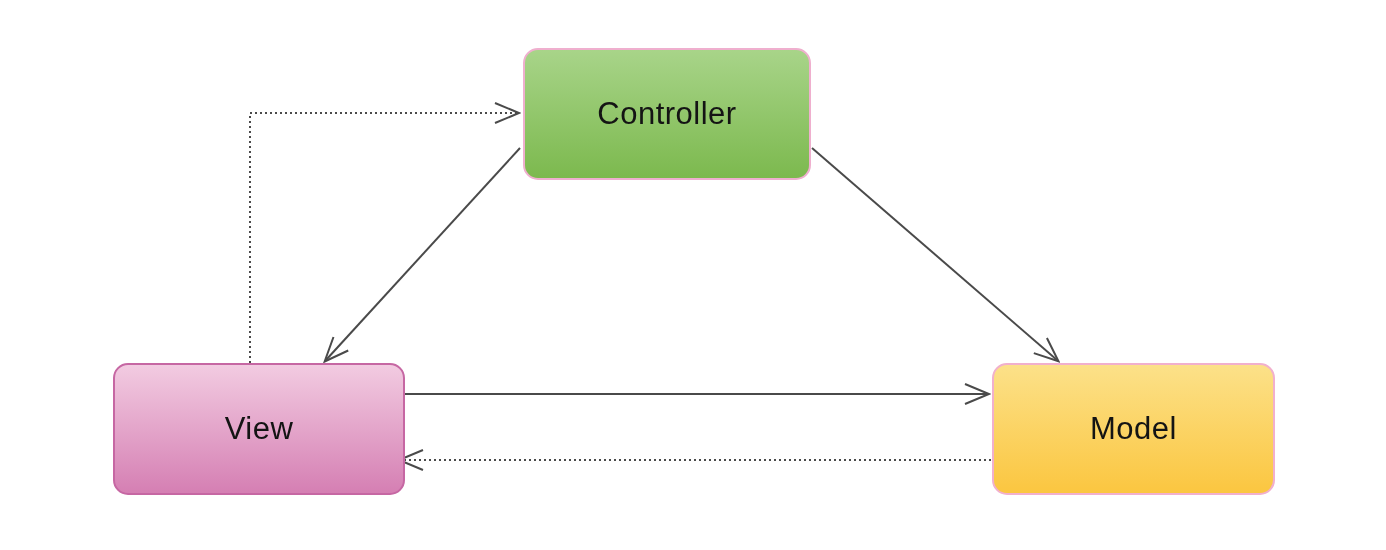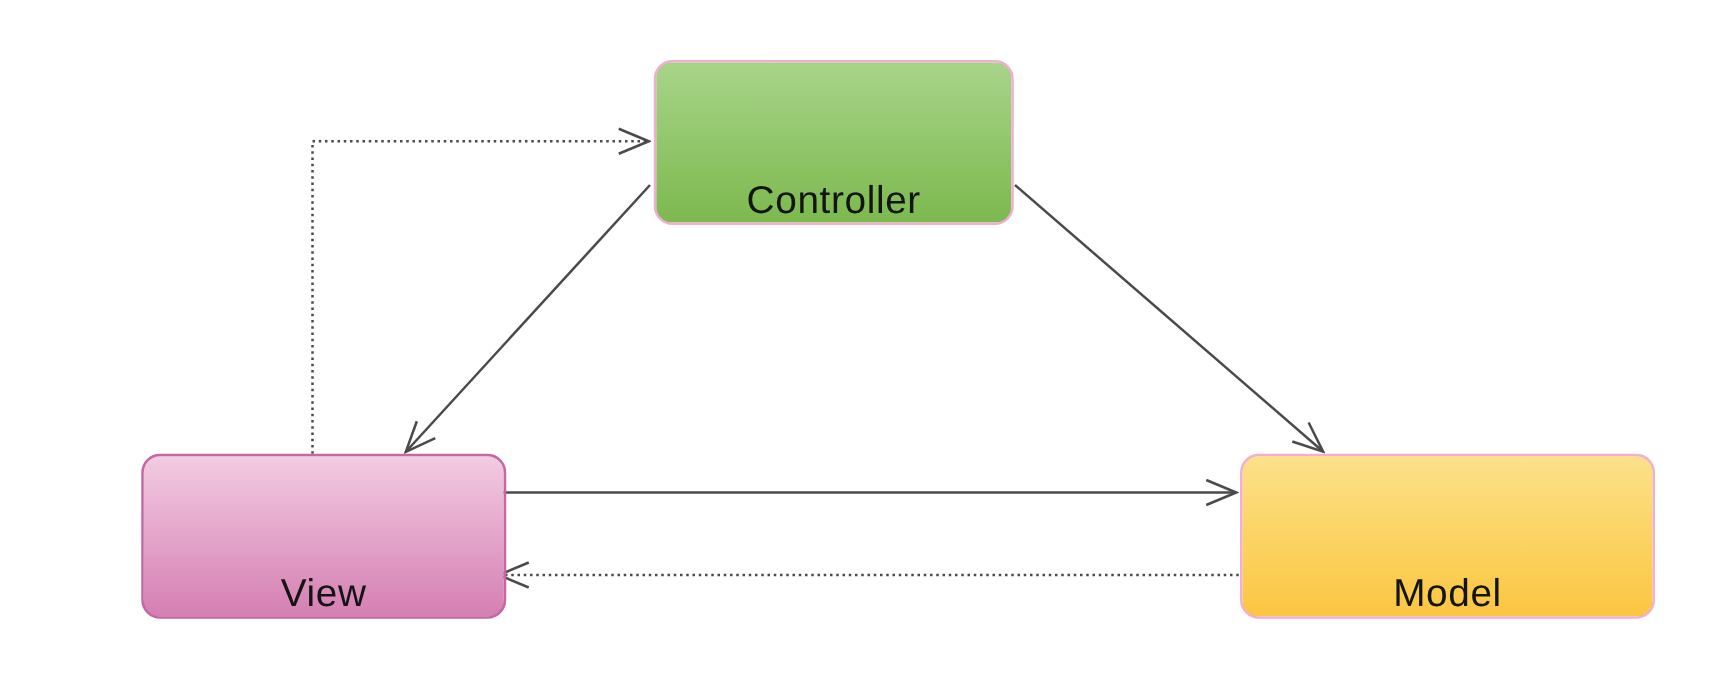--- a/index.html
+++ b/index.html
@@ -33,21 +33,21 @@
     stroke: var(--line, #4a4a4a);
     stroke-width: 1;
   }
   .node {
     position: absolute;
     box-sizing: border-box;
     border: 2px solid var(--border, #e8a7c8);
     border-radius: 15px;
     background: linear-gradient(to bottom, var(--fill-top, #eee), var(--fill-bottom, #ccc));
     display: flex;
-    align-items: flex-end;
+    align-items: center;
     justify-content: center;
   }
   .node-label {
     font-size: 31px;
     color: #141414;
     letter-spacing: 0.5px;
     user-select: none;
   }
 </style>
 </head>
@@ -70,17 +70,17 @@
   </svg>
 
   <div class="node" style="left: 523px; top: 48px; width: 288px; height: 132px; --fill-top: #a8d489; --fill-bottom: #7cb94e; --border: #efafce;">
     <span class="node-label">Controller</span>
   </div>
 
   <div class="node" style="left: 113px; top: 363px; width: 292px; height: 132px; --fill-top: #f2cbe1; --fill-bottom: #d57fb3; --border: #c667a3;">
     <span class="node-label">View</span>
   </div>
 
-  <div class="node" style="left: 992px; top: 363px; width: 332px; height: 132px; --fill-top: #fce189; --fill-bottom: #fbc640; --border: #f1b0cd;">
+  <div class="node" style="left: 992px; top: 363px; width: 283px; height: 132px; --fill-top: #fce189; --fill-bottom: #fbc640; --border: #f1b0cd;">
     <span class="node-label">Model</span>
   </div>
 
 </div>
 
 </body></html>

